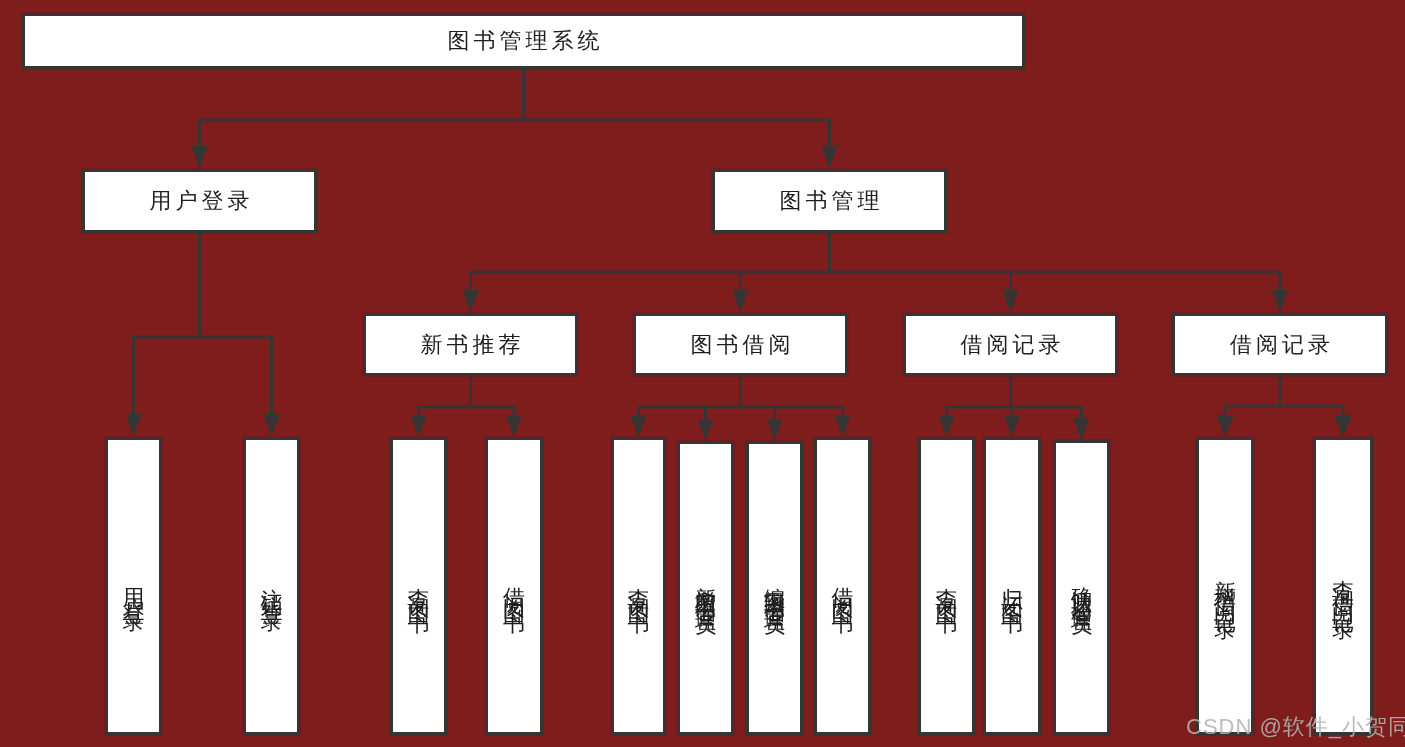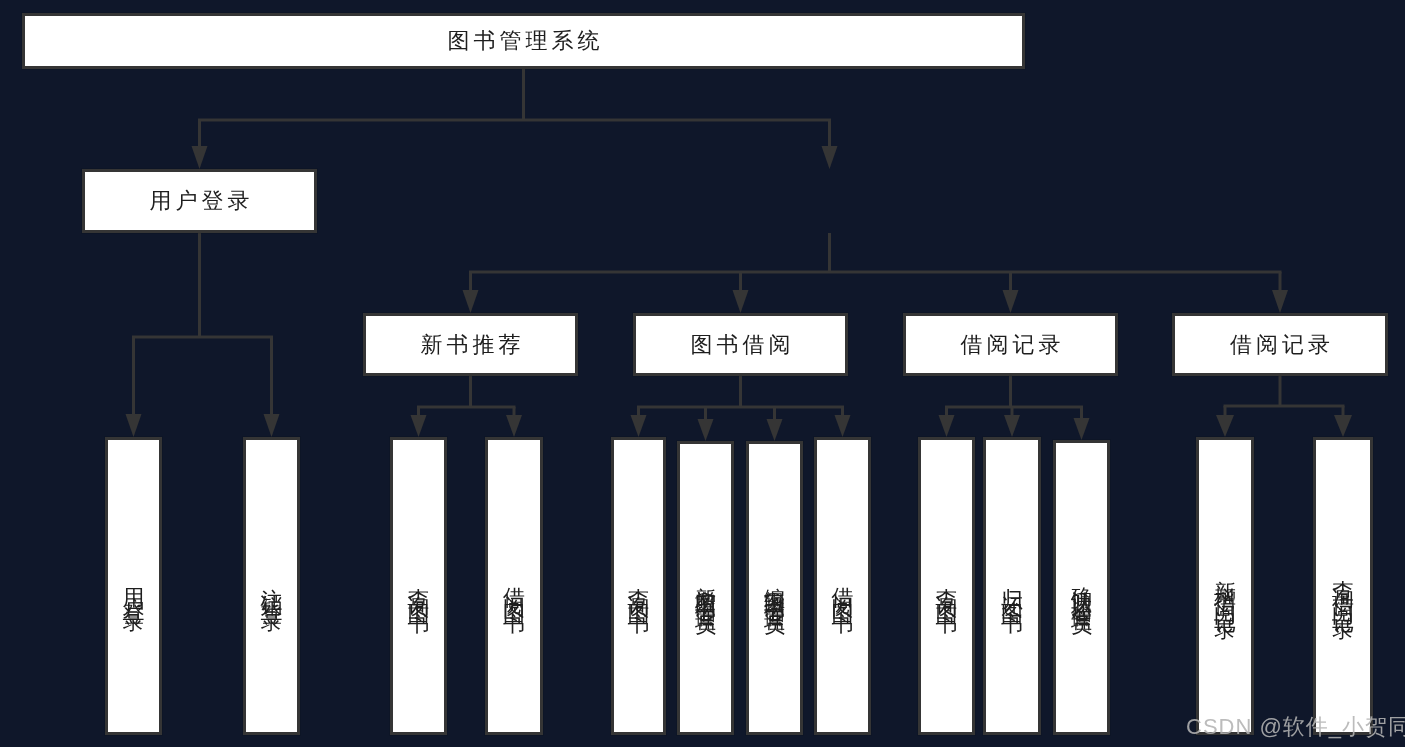--- a/index.html
+++ b/index.html
@@ -5,21 +5,21 @@
   html, body {
     margin: 0;
     padding: 0;
     background: #ffffff;
     font-family: "Liberation Sans", sans-serif;
   }
   #stage {
     position: relative;
     width: 1405px;
     height: 747px;
-    background: #0f172a;
+    background: #7f1d1d;
     overflow: hidden;
   }
   #wires {
     position: absolute;
     left: 0; top: 0;
     width: 1405px;
     height: 747px;
   }
   .box {
     position: absolute;
@@ -123,20 +123,23 @@
     </g>
   </svg>
 
   <div class="box htext" style="left:22px; top:13px; width:1003px; height:56px;">
     <span>图书管理系统</span>
   </div>
 
   <div class="box htext" style="left:82px; top:169px; width:235px; height:64px;">
     <span>用户登录</span>
   </div>
+  <div class="box htext" style="left:712px; top:169px; width:235px; height:64px;">
+    <span>图书管理</span>
+  </div>
 
   <div class="box htext" style="left:363px; top:313px; width:215px; height:63px;">
     <span>新书推荐</span>
   </div>
   <div class="box htext" style="left:633px; top:313px; width:215px; height:63px;">
     <span>图书借阅</span>
   </div>
   <div class="box htext" style="left:903px; top:313px; width:215px; height:63px;">
     <span>借阅记录</span>
   </div>

